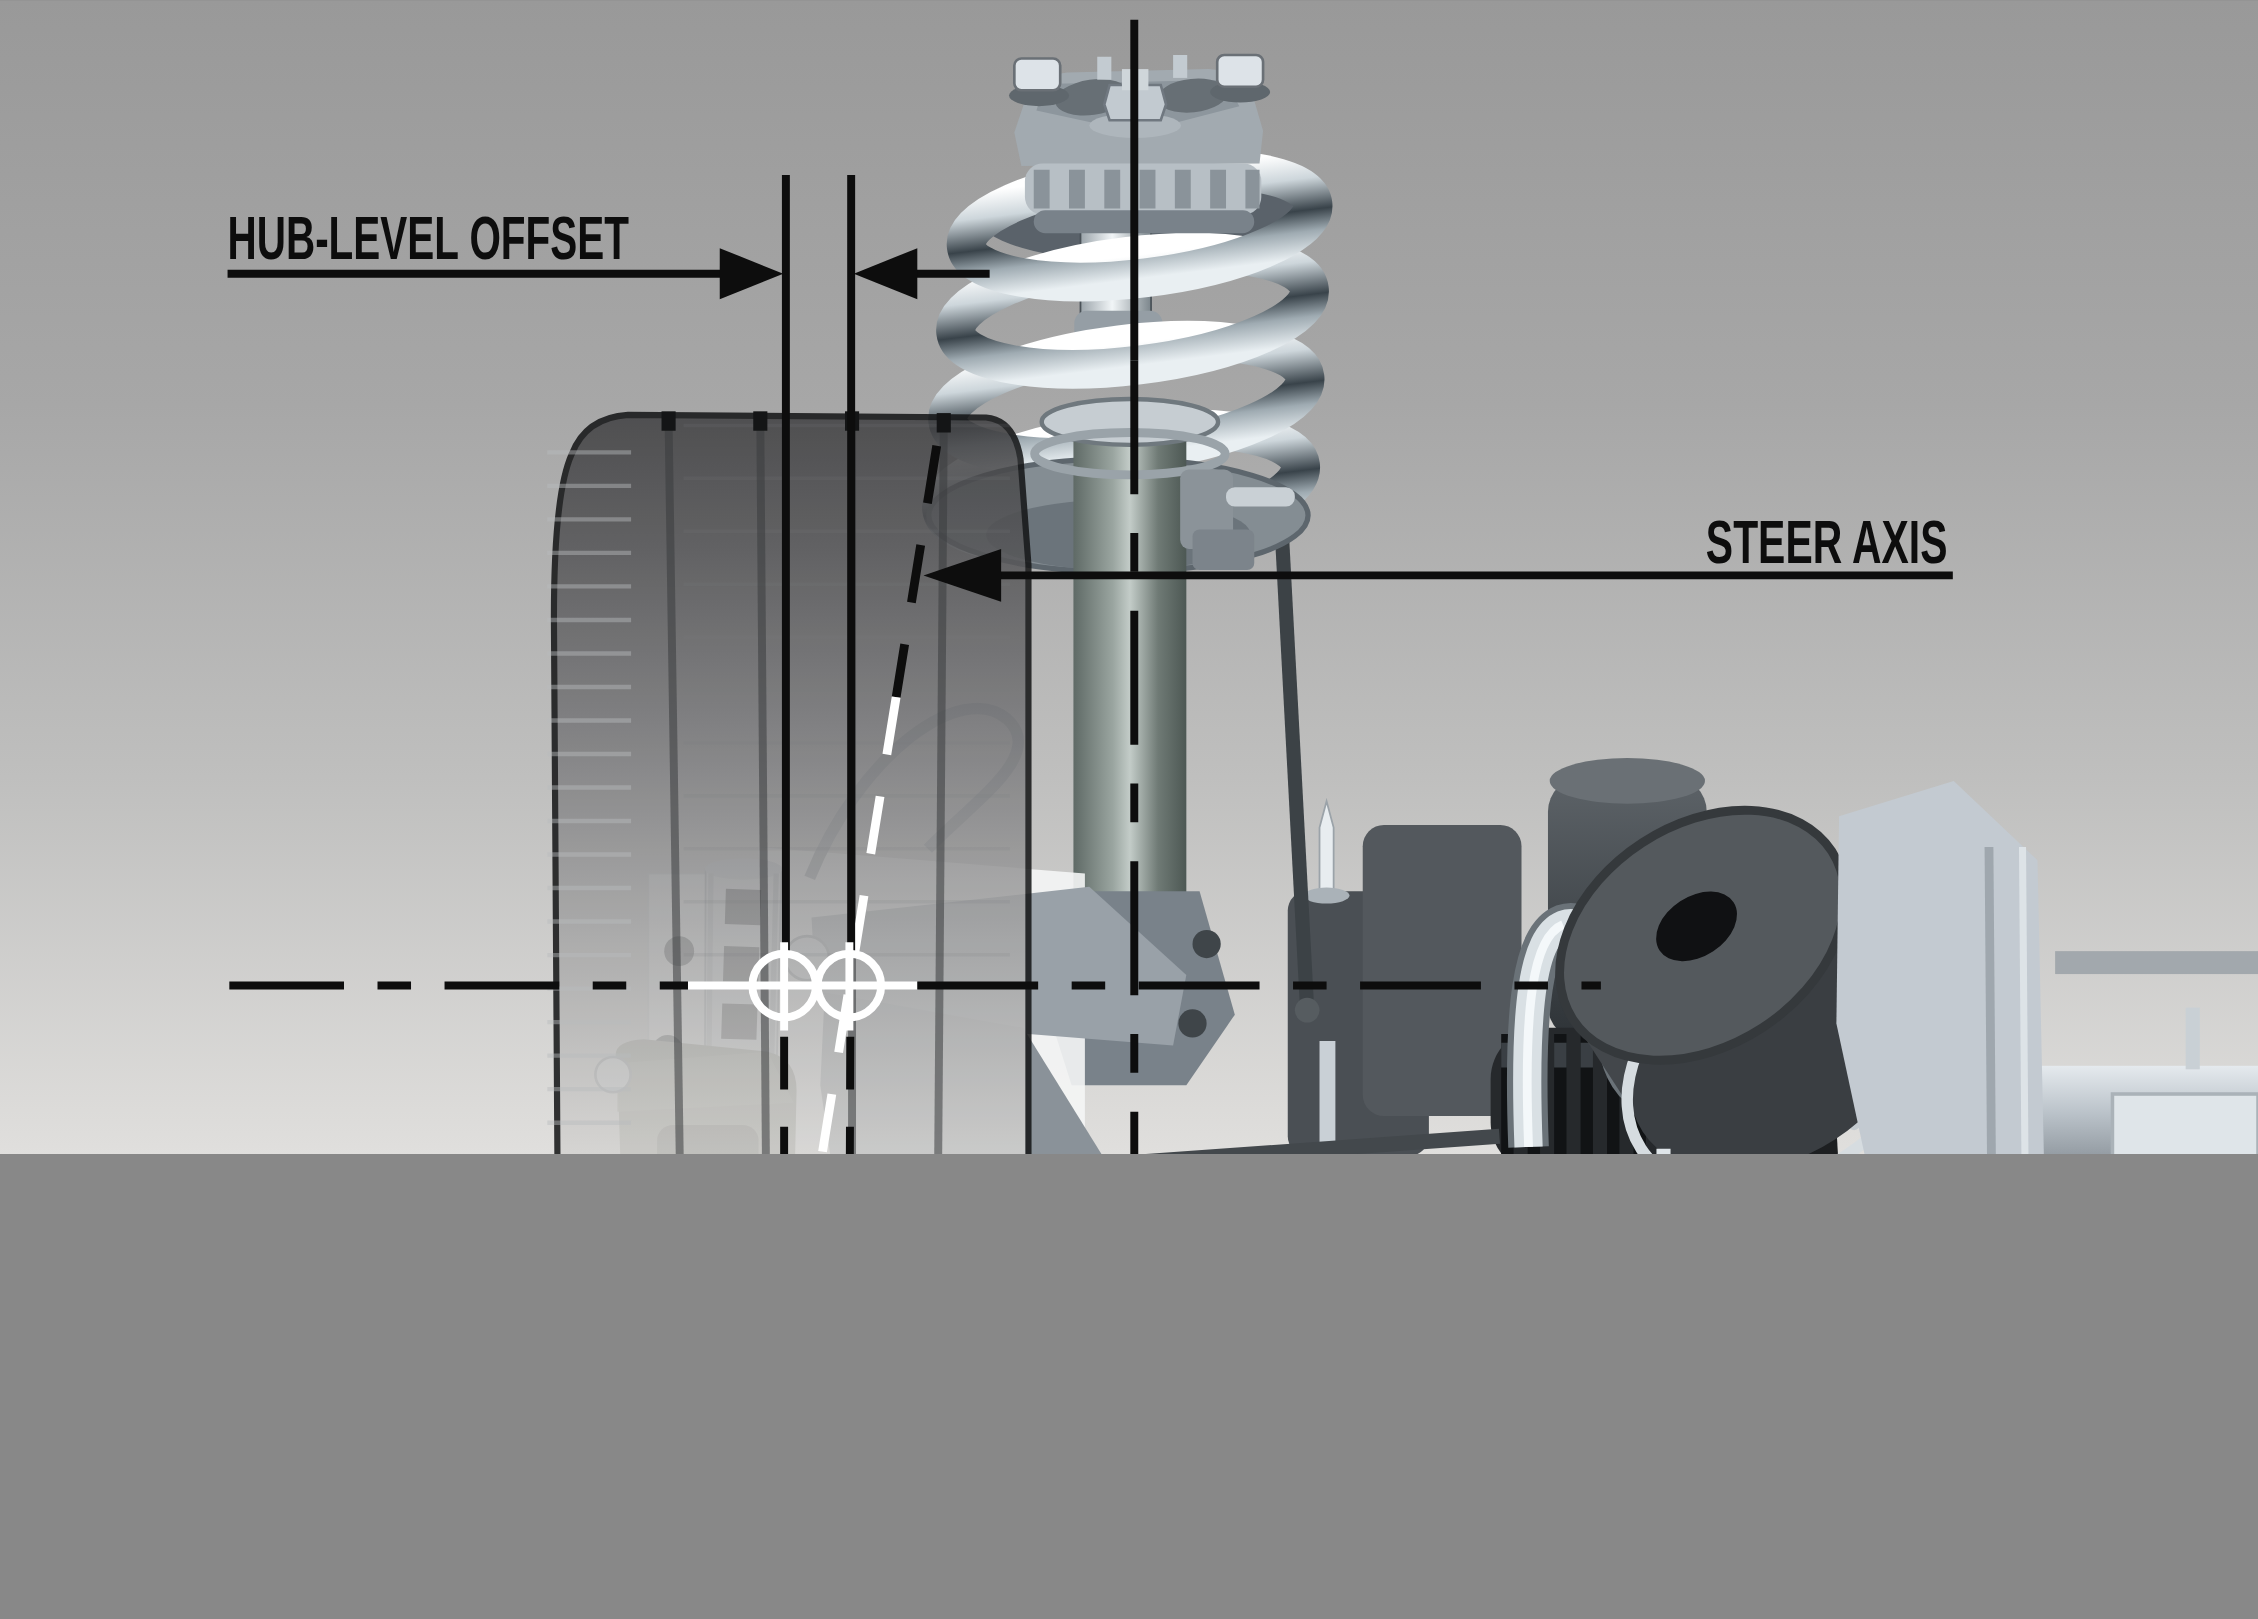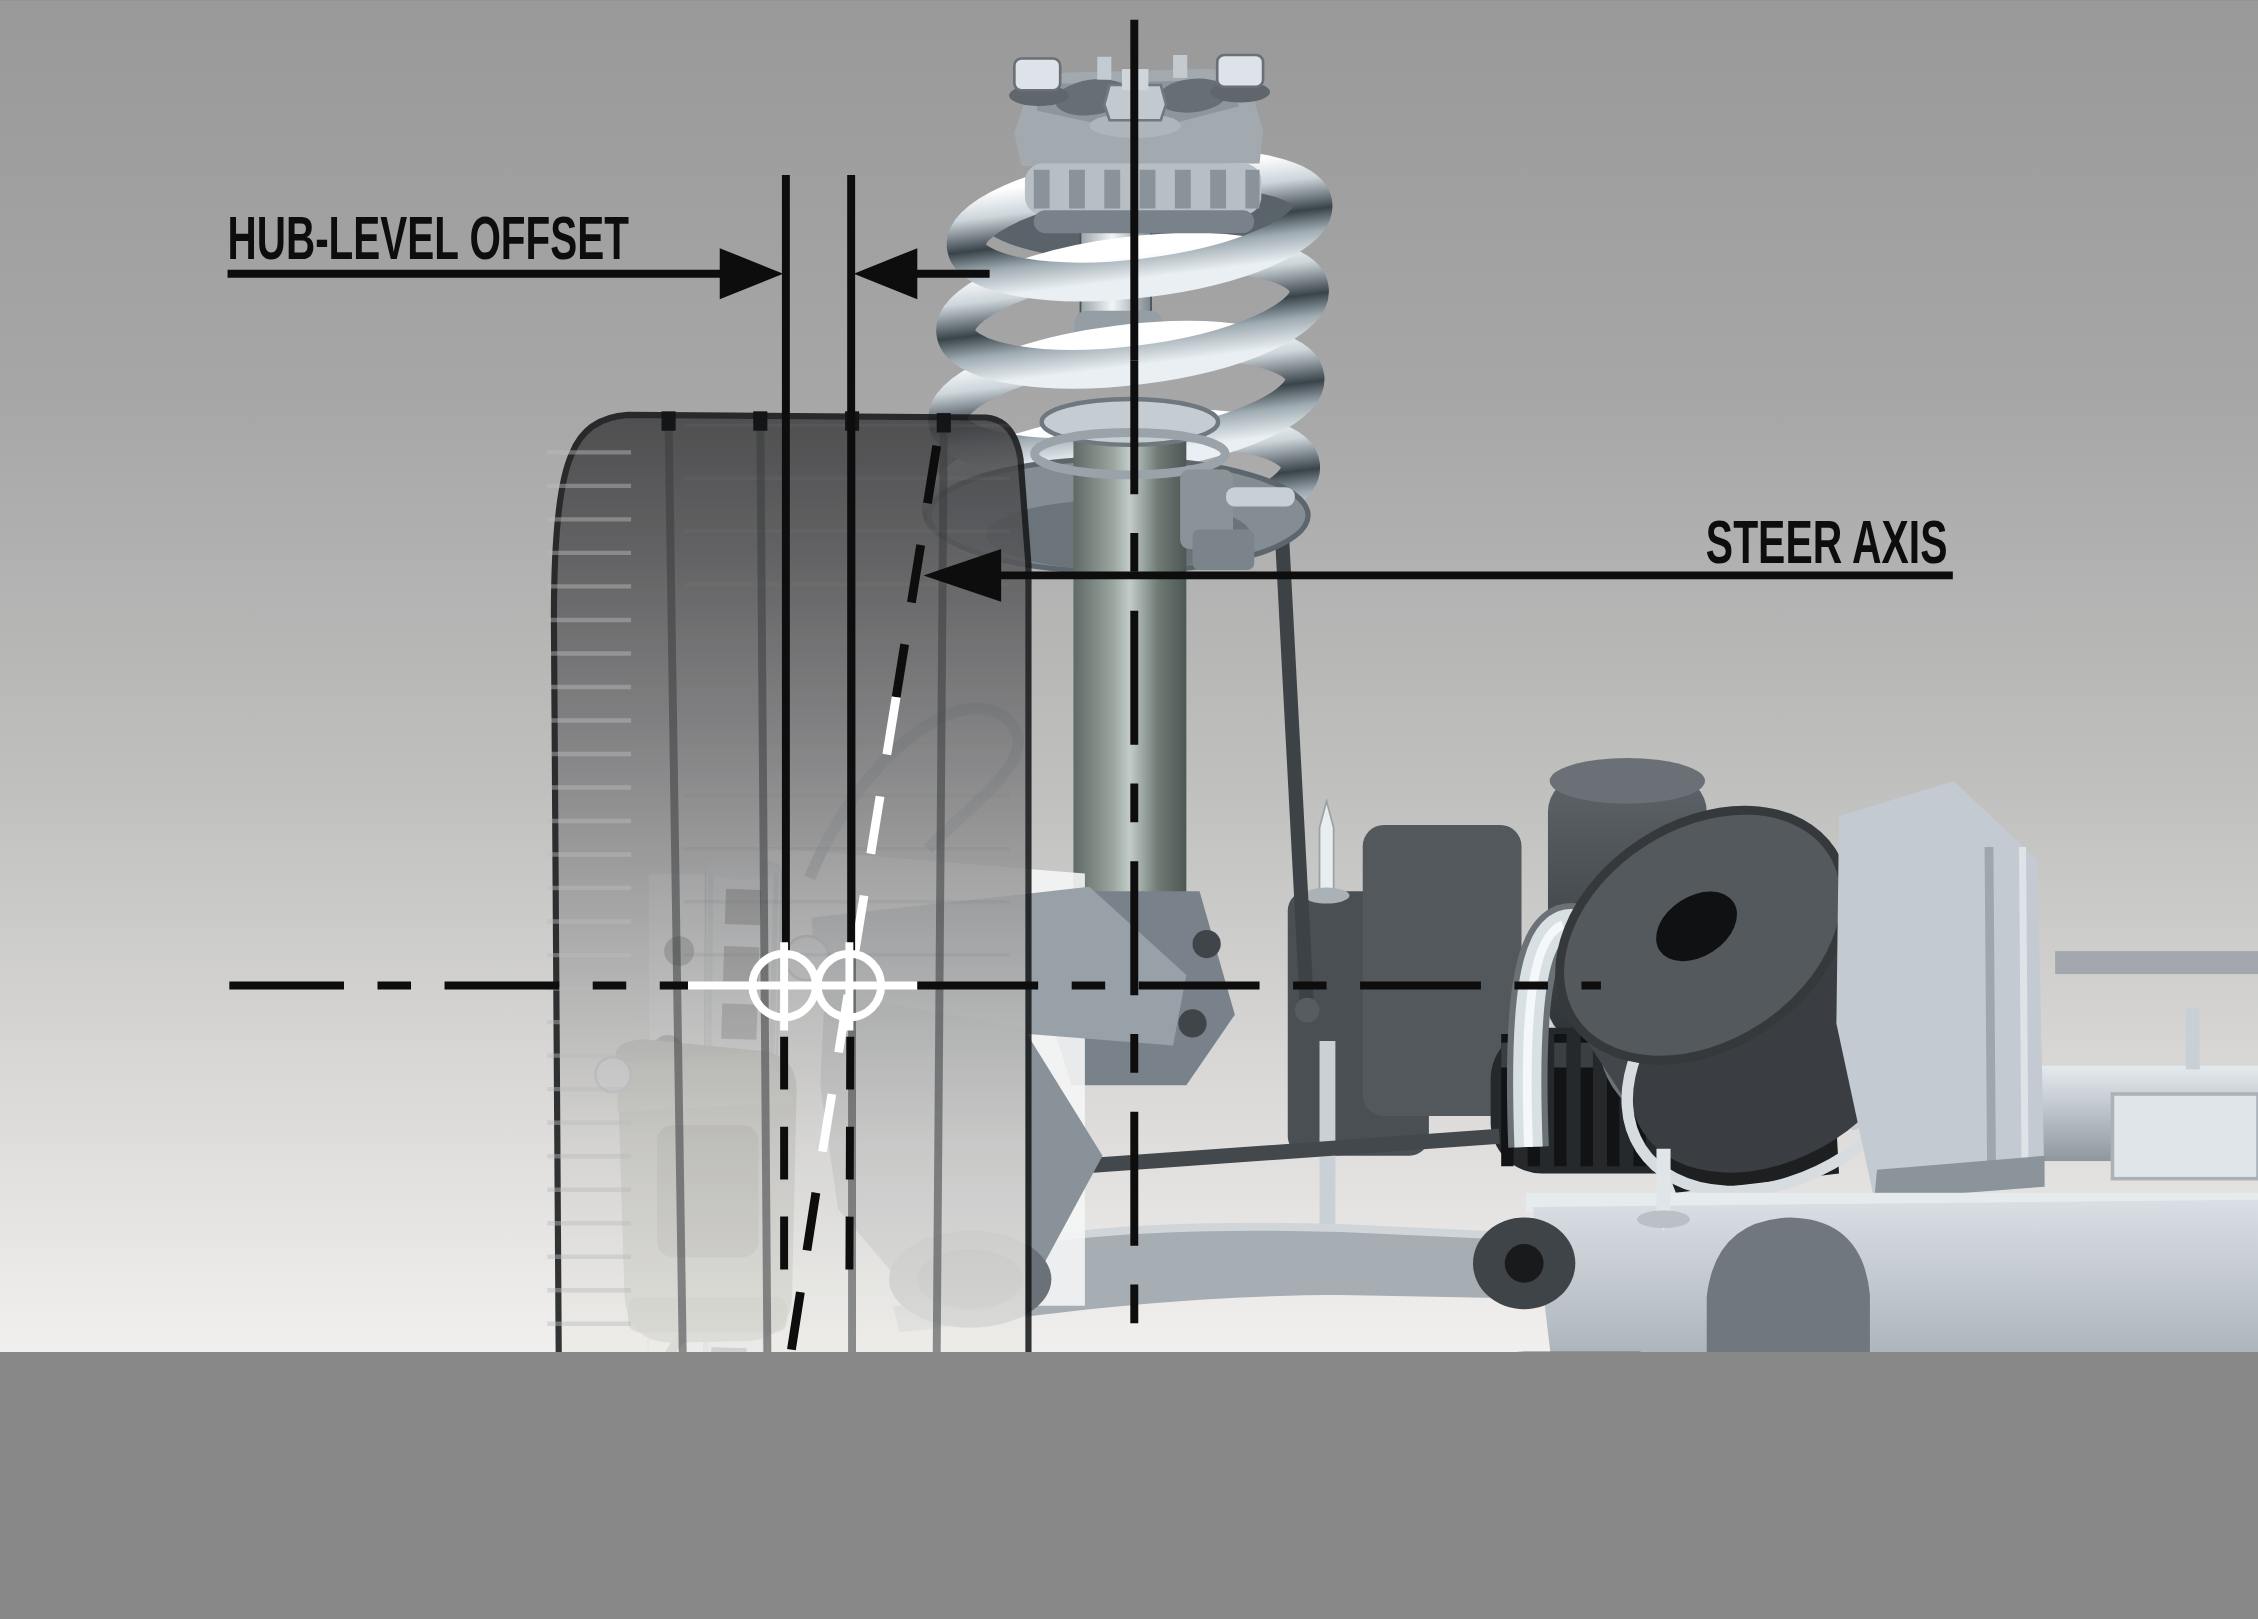--- a/index.html
+++ b/index.html
@@ -1,16 +1,16 @@
 <!DOCTYPE html>
 <html style="font-size:14px"><head>
 <meta charset="utf-8">
 <style>
   html,body{margin:0;padding:0;background:#888;}
-  .stage{position:relative;width:2258px;height:1352px;overflow:hidden;}
+  .stage{position:relative;width:2258px;height:1154px;overflow:hidden;}
   svg{display:block;}
   text.callout{font-family:"Liberation Sans",sans-serif;font-weight:700;fill:#0d0d0d;font-size:70px;letter-spacing:0px;}
 </style>
 </head>
 <body>
 
 <div class="stage">
 <svg width="2258" height="1620" viewBox="0 0 2560 1836" xmlns="http://www.w3.org/2000/svg">
   <defs>
     <linearGradient id="bgGrad" x1="0" y1="0" x2="0" y2="1">

